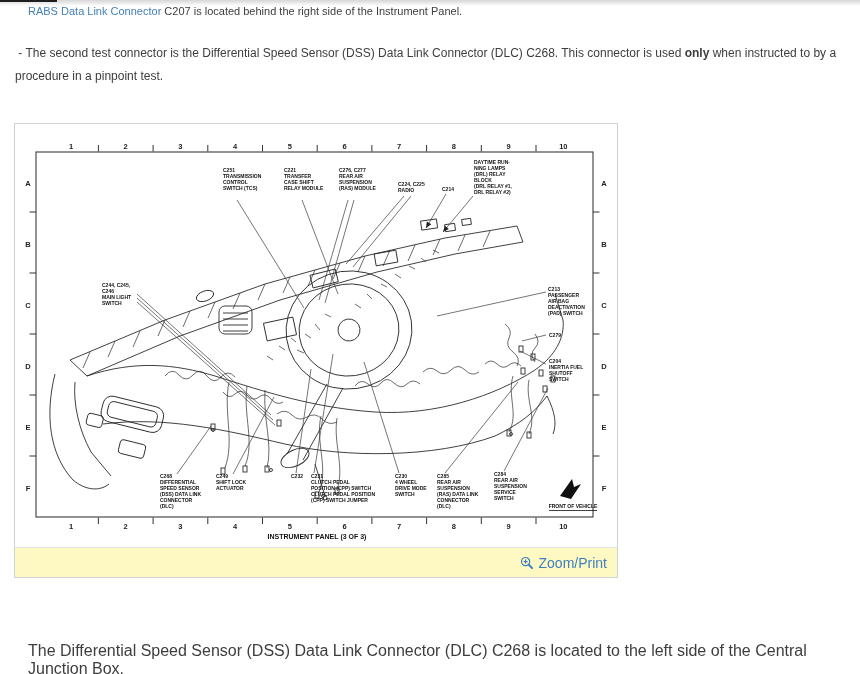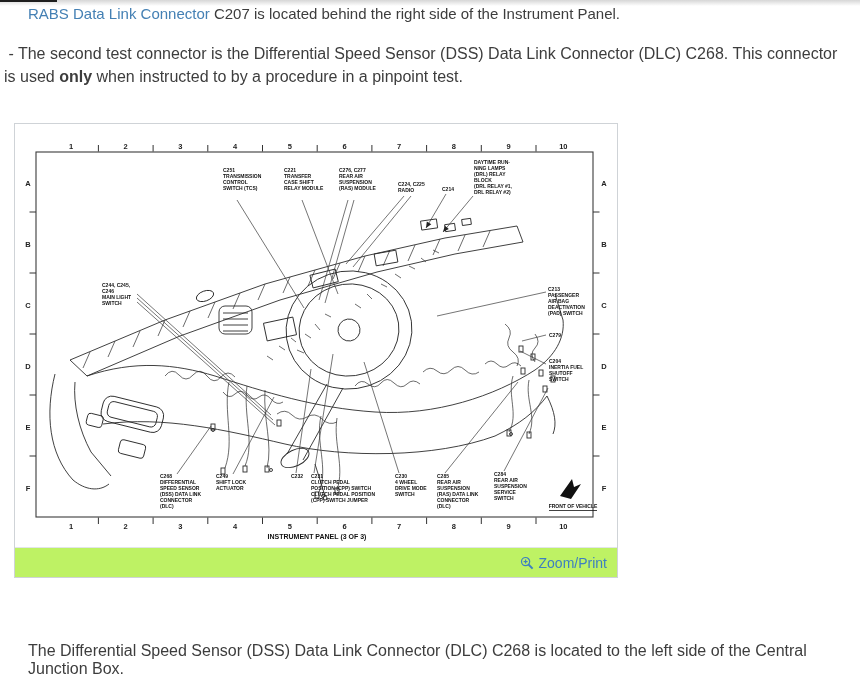--- a/index.html
+++ b/index.html
@@ -4,22 +4,22 @@
 <style>
   html,body{margin:0;padding:0;}
   body{
     width:860px;height:674px;position:relative;overflow:hidden;background:#ffffff;
     font-family:"Liberation Sans",sans-serif;color:#3d3d3d;
   }
   .topgrad{position:absolute;left:0;top:0;width:860px;height:6px;
     background:linear-gradient(#d6d6d6,rgba(255,255,255,0));}
   .topline{position:absolute;left:0;top:0;width:57px;height:2px;background:#1e1e1e;}
   p{margin:0;}
-  .p1{position:absolute;left:28px;top:5px;font-size:15px;}
-  .p2{position:absolute;left:4px;top:42px;width:846px;font-size:16px;line-height:23px;white-space:pre-wrap;}
+  .p1{position:absolute;left:28px;top:5px;font-size:11px;}
+  .p2{position:absolute;left:15px;top:42px;width:846px;font-size:12px;line-height:23px;white-space:pre-wrap;}
   .p3{position:absolute;left:28px;top:642px;font-size:16px;}
   .link{color:#4480b4;text-decoration:none;cursor:pointer;}
   .figure{position:absolute;left:14px;top:123px;width:602px;height:453px;
     border:1px solid #cfd3d7;background:#fff;box-sizing:content-box;}
   .diagram{display:block;}
   .figfooter{position:absolute;left:0;right:0;bottom:0;height:30px;background:#eef1f4;
     border-top:1px solid #e2e5e8;display:flex;align-items:center;justify-content:flex-end;
     padding-right:10px;box-sizing:border-box;}
   .zoomprint{display:inline-flex;align-items:center;gap:5px;color:#3d7fc1;font-size:14px;cursor:pointer;}
   .mag circle,.mag line{stroke:#3d7fc1;fill:none;stroke-width:1.2;}
@@ -289,21 +289,21 @@
 
     <g>
       <polygon class="fov-arrow" points="545,372 557,355 559,363 566,360 556,375"></polygon>
       <text class="dlbl" x="558" y="384" text-anchor="middle">FRONT OF VEHICLE</text>
       <line class="uline" x1="534" y1="386.5" x2="582" y2="386.5"></line>
     </g>
 
     <text class="dcap" x="302" y="415" text-anchor="middle">INSTRUMENT PANEL (3 OF 3)</text>
   </svg>
 
-  <div class="figfooter" style="background: #bef264;">
+  <div class="figfooter" style="background: #fef9c3;">
     <span class="zoomprint" style="color: rgb(61, 127, 193);">
       <svg class="mag" width="14" height="14" viewBox="0 0 14 14">
         <circle cx="5.6" cy="5.6" r="4.1"></circle>
         <line class="thick" x1="8.7" y1="8.7" x2="12.6" y2="12.6"></line>
         <line x1="3.6" y1="5.6" x2="7.6" y2="5.6"></line>
         <line x1="5.6" y1="3.6" x2="5.6" y2="7.6"></line>
       </svg>
       <span>Zoom/Print</span>
     </span>
   </div>

